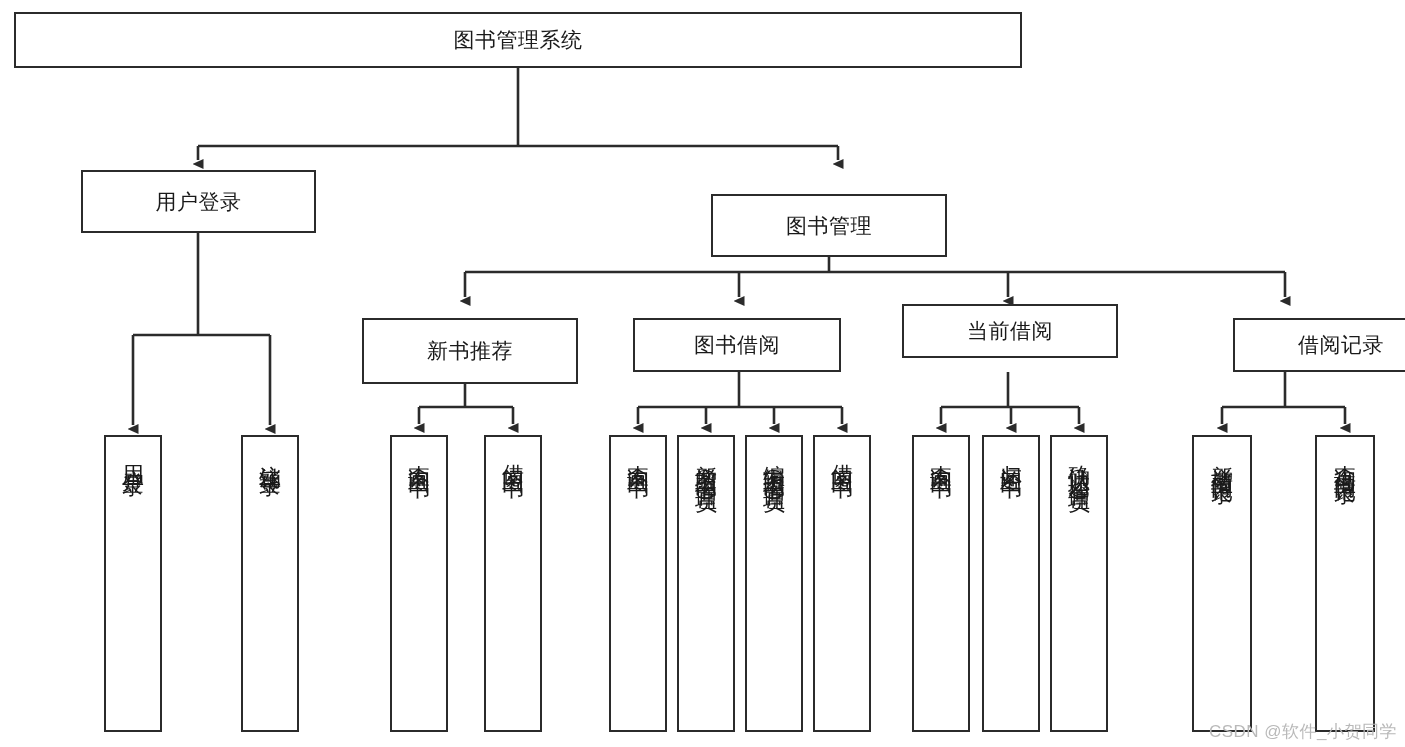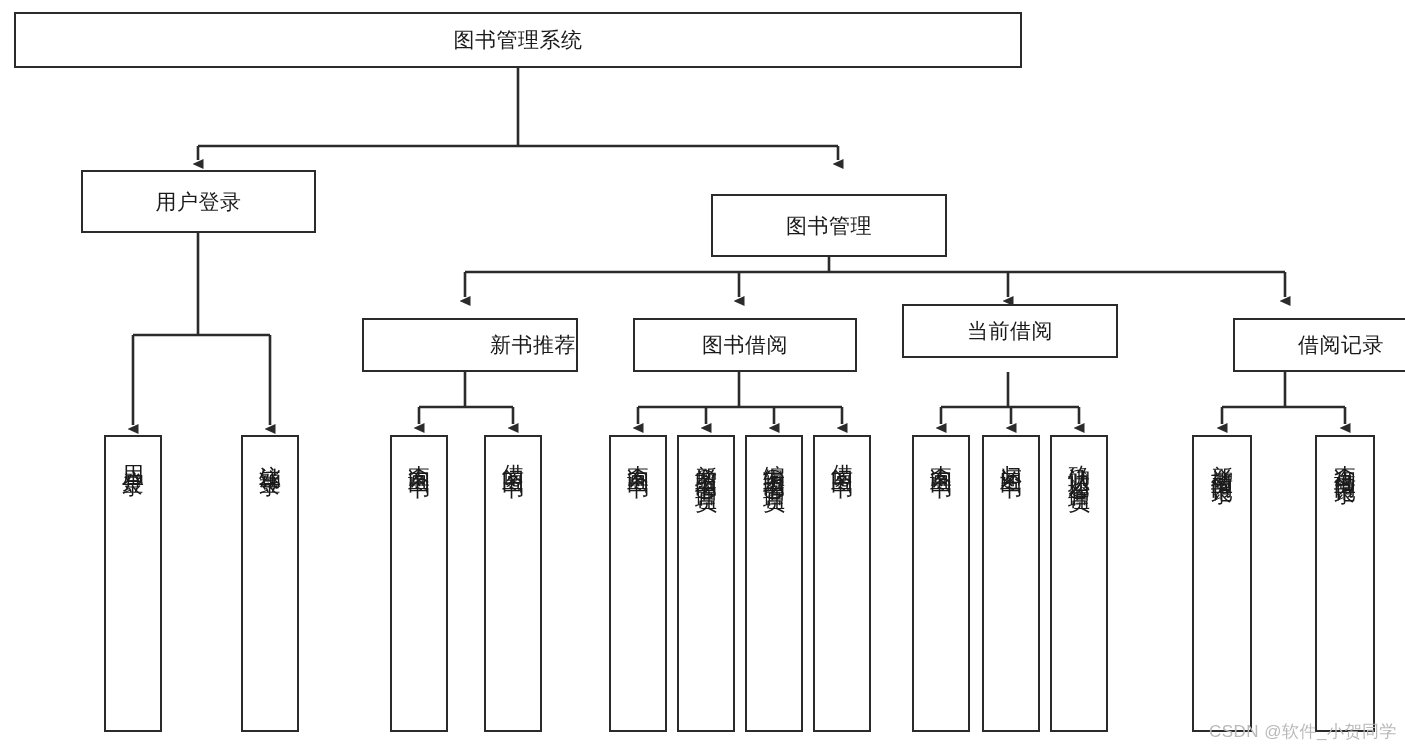--- a/index.html
+++ b/index.html
@@ -123,24 +123,24 @@
     <span class="lbl">图书管理系统</span>
   </div>
 
   <div class="node h" style="left:81px; top:170px; width:235px; height:63px;">
     <span class="lbl">用户登录</span>
   </div>
   <div class="node h" style="left:711px; top:170px; width:236px; height:63px;margin-top:24px;">
     <span class="lbl">图书管理</span>
   </div>
 
-  <div class="node h" style="left:362px; top:318px; width:216px; height:54px;justify-content:flex-end;">
+  <div class="node h" style="left:362px; top:318px; width:216px; height:66px;">
     <span class="lbl">新书推荐</span>
   </div>
-  <div class="node h" style="left:633px; top:318px; width:224px; height:54px;justify-content:center;">
+  <div class="node h" style="left:633px; top:318px; width:208px; height:54px;justify-content:center;">
     <span class="lbl">图书借阅</span>
   </div>
   <div class="node h" style="left:902px; top:304px; width:216px; height:54px;">
     <span class="lbl">当前借阅</span>
   </div>
   <div class="node h" style="left:1233px; top:318px; width:216px; height:54px;">
     <span class="lbl">借阅记录</span>
   </div>
 
   <div class="node v" style="left:104px; top:435px; width:58px; height:297px;">

